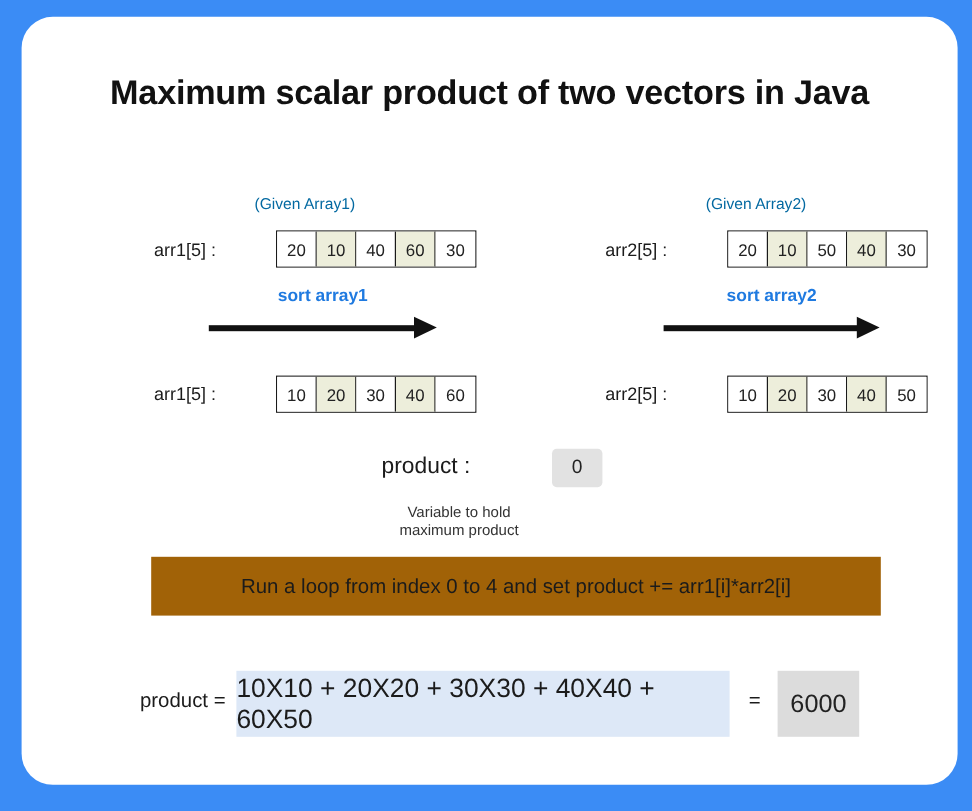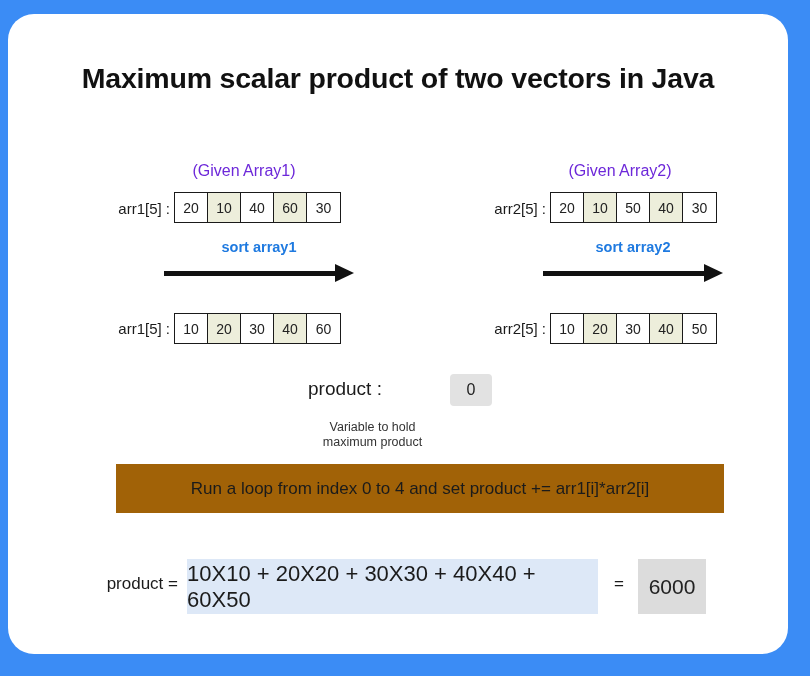--- a/index.html
+++ b/index.html
@@ -6,21 +6,21 @@
   html, body { margin: 0; padding: 0; }
   body {
     width: 810px;
     height: 676px;
     background: #3b8cf5;
     font-family: "Liberation Sans", sans-serif;
     overflow: hidden;
   }
   #card {
     position: absolute;
-    left: 8px;
+    left: 18px;
     top: 14px;
     width: 780px;
     height: 640px;
     background: #ffffff;
     border-radius: 26px;
   }
   #title {
     position: absolute;
     left: 0;
     top: 48px;
@@ -29,36 +29,37 @@
     font-size: 28.5px;
     font-weight: bold;
     color: #111111;
     letter-spacing: -0.2px;
   }
 
   
   .abs { position: absolute; }
 
   .col-head {
-    font-size: 16px;
-    color: #6d28d9;
+    font-size: 13px;
+    color: #0369a1;
     text-align: center;
     width: 260px;
   }
 
   .arr-label {
     font-size: 15px;
     color: #1b1b1b;
     text-align: right;
     white-space: nowrap;
   }
 
   .arr-box {
     display: flex;
     border: 1.6px solid #1a1a1a;
+    margin-left: 46px;
   }
   .arr-cell {
     width: 33px;
     height: 29px;
     border-right: 1.4px solid #1a1a1a;
     display: flex;
     align-items: center;
     justify-content: center;
     font-size: 14px;
     color: #222222;

